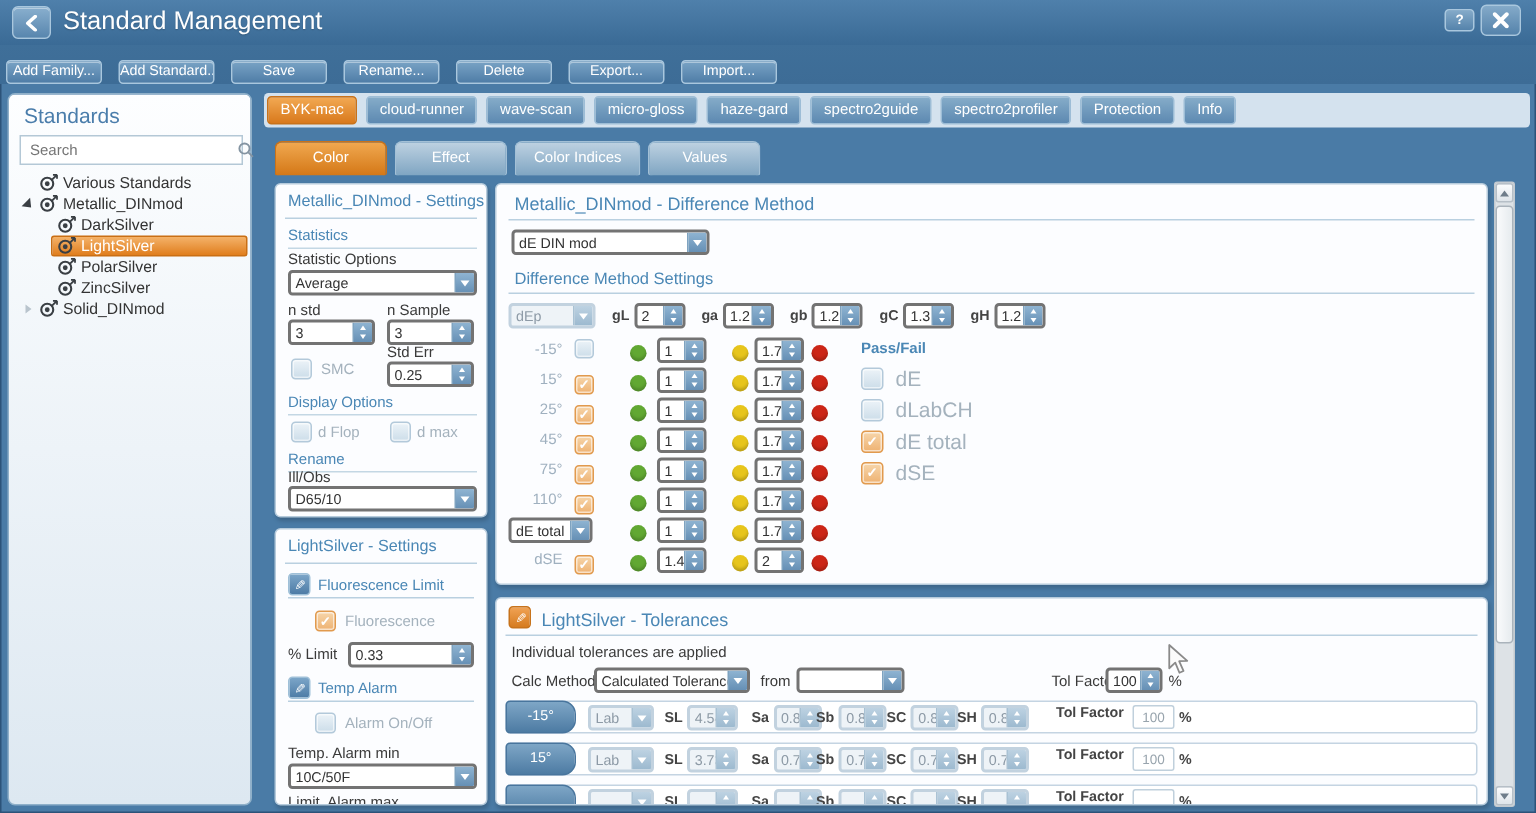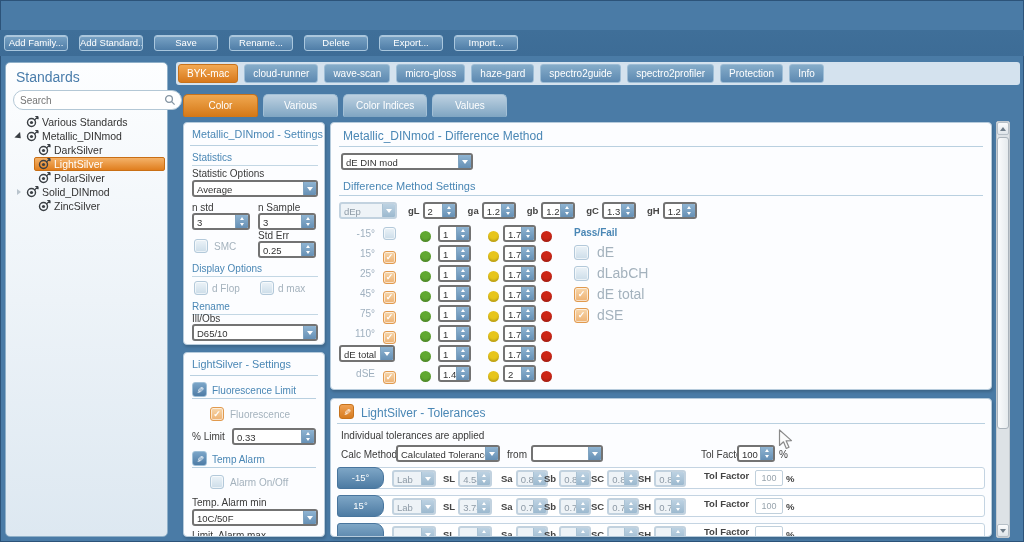--- a/index.html
+++ b/index.html
@@ -5,26 +5,26 @@
 *{margin:0;padding:0;box-sizing:border-box}
 body{font-family:"Liberation Sans",sans-serif;background:#222}
 #win{position:relative;width:1024px;height:542px;background:#4a7ba6;overflow:hidden;box-shadow:inset 0 0 0 1px #2c5379}
 .abs{position:absolute}
 
 #titlebar{left:0;top:0;width:1024px;height:30px;background:linear-gradient(180deg,#4f80ab,#3a6a95)}
 #backbtn{left:8px;top:4px;width:26px;height:22px;border-radius:4px;background:linear-gradient(#89afce,#5886ae);border:1px solid #a9c7de;display:flex;align-items:center;justify-content:center;box-shadow:inset 0 1px 0 rgba(255,255,255,.4)}
 #apptitle{left:42px;top:4px;font-size:17px;color:#fff;text-shadow:0 1px 1px rgba(0,0,0,.2)}
 #helpbtn{left:963px;top:6px;width:20px;height:15px;border-radius:3px;background:linear-gradient(#84aac9,#5583ab);border:1px solid #a9c7de;color:#fff;font-size:9px;font-weight:bold;text-align:center;line-height:13px}
 #closebtn{left:987px;top:3px;width:27px;height:21px;border-radius:4px;background:linear-gradient(#84aac9,#5583ab);border:1px solid #a9c7de;display:flex;align-items:center;justify-content:center}
-#cmdbar{left:0;top:30px;width:1024px;height:26px;background:linear-gradient(180deg,#3f6f99,#3d6c96);display:flex;align-items:center;gap:11px;padding-left:4px}
+#cmdbar{left:0;top:30px;width:1024px;height:26px;background:linear-gradient(180deg,#3f6f99,#3d6c96);display:flex;align-items:flex-end;gap:11px;padding-left:4px}
 .tbtn{height:16px;width:64px;background:linear-gradient(#79a3c5,#4f7da7);border:1px solid #a9c7de;border-radius:3px;color:#fff;font-size:9.5px;line-height:14px;text-align:center;box-shadow:inset 0 1px 0 rgba(255,255,255,.4);white-space:nowrap;overflow:hidden}
 
 #sidebar{left:5px;top:62px;width:163px;bottom:5px;background:linear-gradient(180deg,#fdfeff,#dde8f1);border:1px solid #8fb0c9;border-radius:5px}
 #sbtitle{left:10px;top:6px;font-size:14px;color:#4a7dab}
-#searchbox{left:7px;top:27px;width:169px;height:20px;background:#fff;border:1px solid #b4c8d6;border-radius:10px;display:flex;align-items:center}
+#searchbox{left:7px;top:27px;width:149px;height:20px;background:#fff;border:1px solid #b4c8d6;border-radius:0;display:flex;align-items:center}
 #searchbox input{flex:1;border:0;outline:0;background:transparent;font-family:inherit;font-size:10px;color:#555;padding:0 6px}
 #tree{left:0;top:52px;width:163px}
 .titem{position:relative;height:14px;display:flex;align-items:center;font-size:10.5px;color:#333}
 .titem.lvl1{padding-left:8px}
 .titem.lvl2{padding-left:30px}
 .titem .exp{width:10px;display:inline-flex;justify-content:center;align-items:center;flex:none}
 .exp.open::after{content:"";border-left:4px solid transparent;border-right:4px solid transparent;border-top:5px solid #3a3f44;transform:rotate(-45deg);display:block}
 .exp.closed::after{content:"";border-top:3.5px solid transparent;border-bottom:3.5px solid transparent;border-left:4.5px solid #b9c4cd;display:block}
 .titem .ticon{width:13px;height:12px;margin:0 3px 0 2px;flex:none;display:inline-flex}
 .titem.sel .tlabel{color:#fff}
@@ -98,20 +98,34 @@
 .sbtn.up::after{content:"";border-left:3px solid transparent;border-right:3px solid transparent;border-bottom:4px solid #6f7d8a}
 .sbtn.dn::after{content:"";border-left:3px solid transparent;border-right:3px solid transparent;border-top:4px solid #6f7d8a}
 #sthumb{position:absolute;left:0;top:15px;width:12px;height:292px;background:linear-gradient(90deg,#fafbfc,#e6ebee);border:1px solid #aab3bb;border-radius:3px}
 #cursor{left:778px;top:429px;z-index:50}
 </style>
 </head>
 <body>
 
 <div id="win">
 
+  <div id="titlebar" class="abs">
+    <div id="backbtn" class="abs">
+      <svg width="8" height="11" viewBox="0 0 8 11">
+          <polyline points="6.5,1 1.5,5.5 6.5,10" fill="none" stroke="#fff" stroke-width="2.4" stroke-linecap="round" stroke-linejoin="round"></polyline>
+        </svg>
+    </div>
+    <div id="apptitle" class="abs">Standard Management</div>
+    <div id="helpbtn" class="abs">?</div>
+    <div id="closebtn" class="abs">
+      <svg width="11" height="11" viewBox="0 0 11 11">
+          <path d="M1.5 1.5 L9.5 9.5 M9.5 1.5 L1.5 9.5" stroke="#fff" stroke-width="2.6" stroke-linecap="round"></path>
+        </svg>
+    </div>
+  </div>
 
   <div id="cmdbar" class="abs">
       <div class="tbtn">Add Family...</div>
       <div class="tbtn">Add Standard...</div>
       <div class="tbtn">Save</div>
       <div class="tbtn">Rename...</div>
       <div class="tbtn">Delete</div>
       <div class="tbtn">Export...</div>
       <div class="tbtn">Import...</div>
     </div>
@@ -171,59 +185,59 @@
         <div class="titem lvl2 ">
           <span class="ticon">
             <svg width="13" height="12" viewBox="0 0 13 12">
               <circle cx="5.5" cy="6.5" r="4" fill="none" stroke="#3a3f44" stroke-width="1.4"></circle>
               <circle cx="5.5" cy="6.5" r="1.6" fill="#3a3f44"></circle>
               <path d="M12 0.5 L8.2 4.3 M12 0.5 L12 3.2 M12 0.5 L9.3 0.5" stroke="#3a3f44" stroke-width="1.2" fill="none"></path>
             </svg>
           </span>
           <span class="tlabel">PolarSilver</span>
         </div>
+        <div class="titem lvl2 ">
+          <span class="ticon">
+            <svg width="13" height="12" viewBox="0 0 13 12">
+              <circle cx="5.5" cy="6.5" r="4" fill="none" stroke="#3a3f44" stroke-width="1.4"></circle>
+              <circle cx="5.5" cy="6.5" r="1.6" fill="#3a3f44"></circle>
+              <path d="M12 0.5 L8.2 4.3 M12 0.5 L12 3.2 M12 0.5 L9.3 0.5" stroke="#3a3f44" stroke-width="1.2" fill="none"></path>
+            </svg>
+          </span>
+          <span class="tlabel">ZincSilver</span>
+        </div>
         <div class="titem lvl1 ">
           <span class="exp closed"></span>
           <span class="ticon">
             <svg width="13" height="12" viewBox="0 0 13 12">
               <circle cx="5.5" cy="6.5" r="4" fill="none" stroke="#3a3f44" stroke-width="1.4"></circle>
               <circle cx="5.5" cy="6.5" r="1.6" fill="#3a3f44"></circle>
               <path d="M12 0.5 L8.2 4.3 M12 0.5 L12 3.2 M12 0.5 L9.3 0.5" stroke="#3a3f44" stroke-width="1.2" fill="none"></path>
             </svg>
           </span>
           <span class="tlabel">Solid_DINmod</span>
-        </div>
-        <div class="titem lvl2 ">
-          <span class="ticon">
-            <svg width="13" height="12" viewBox="0 0 13 12">
-              <circle cx="5.5" cy="6.5" r="4" fill="none" stroke="#3a3f44" stroke-width="1.4"></circle>
-              <circle cx="5.5" cy="6.5" r="1.6" fill="#3a3f44"></circle>
-              <path d="M12 0.5 L8.2 4.3 M12 0.5 L12 3.2 M12 0.5 L9.3 0.5" stroke="#3a3f44" stroke-width="1.2" fill="none"></path>
-            </svg>
-          </span>
-          <span class="tlabel">ZincSilver</span>
         </div>
       </div>
   </div>
 
   <div id="dtabstrip" class="abs">
       <div class="dtab active">BYK-mac</div>
       <div class="dtab ">cloud-runner</div>
       <div class="dtab ">wave-scan</div>
       <div class="dtab ">micro-gloss</div>
       <div class="dtab ">haze-gard</div>
       <div class="dtab ">spectro2guide</div>
       <div class="dtab ">spectro2profiler</div>
       <div class="dtab ">Protection</div>
       <div class="dtab ">Info</div>
     </div>
 
   <div id="vtabs" class="abs">
       <div class="vtab active">Color</div>
-      <div class="vtab ">Various</div>
+      <div class="vtab ">Effect</div>
       <div class="vtab ">Color Indices</div>
       <div class="vtab ">Values</div>
     </div>
 
   <div class="panel" id="panel-metallic" style="left:183px;top:122px;width:142px;height:223px">
     <div class="ptitle" style="left:8px;top:5px">Metallic_DINmod - Settings</div>
     <div class="puline" style="left:6px;right:6px;top:22px"></div>
     <div class="sec" style="left:8px;top:29px;width:126px">Statistics</div>
     <div class="lbl" style="left:8px;top:45px">Statistic Options</div>
     <span class="dd abs" style="left:8px;top:57px;width:126px">

